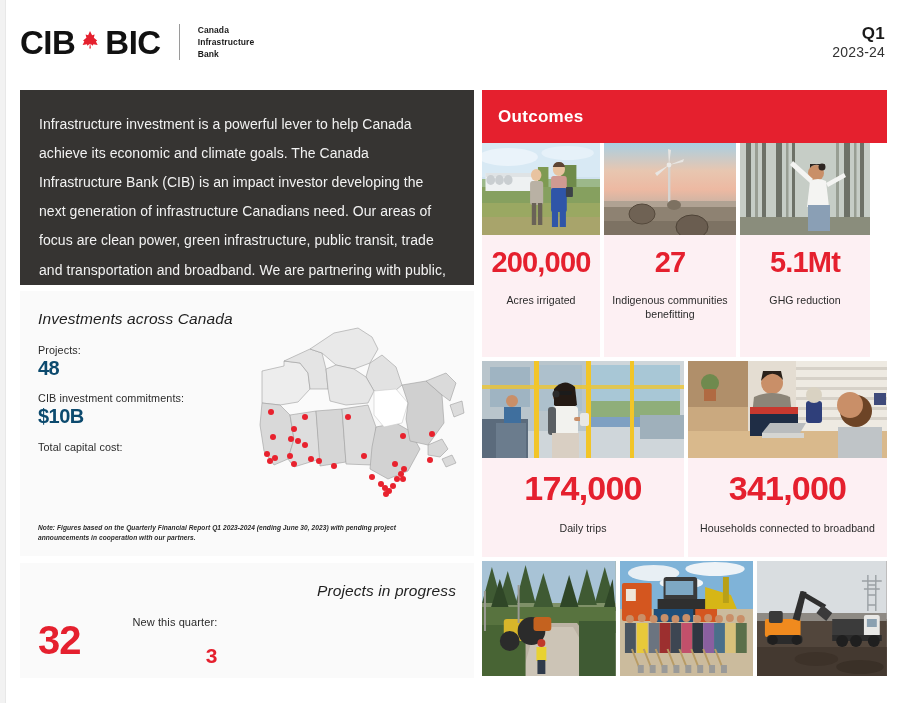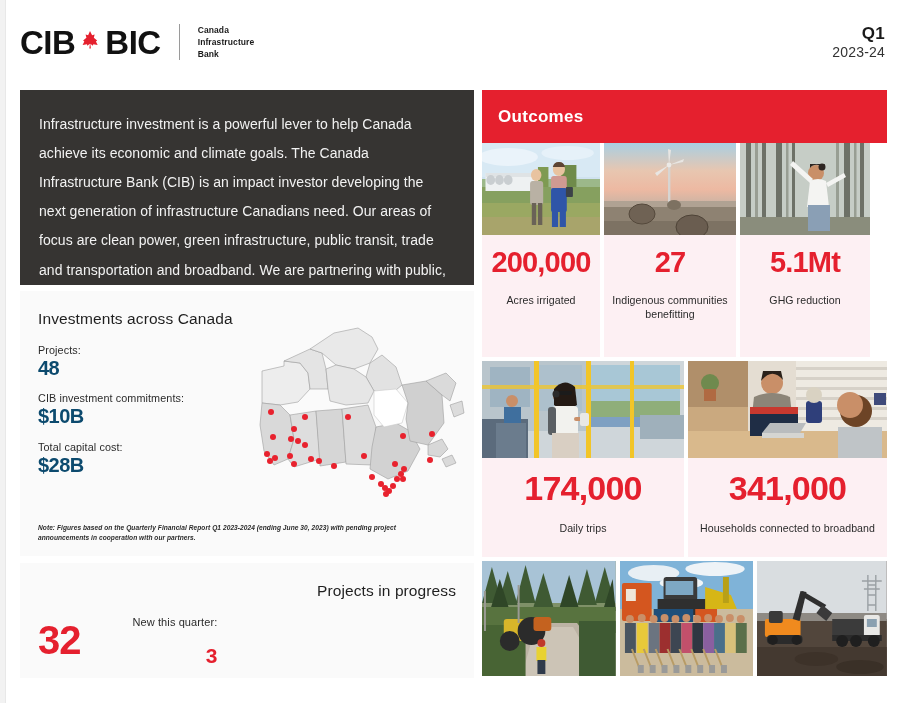--- a/index.html
+++ b/index.html
@@ -98,20 +98,21 @@
   }
 
   .panel-investments { height: 265px; padding: 19px 18px 0 18px; }
   .panel-progress   { height: 115px; padding: 19px 18px 0 18px; margin-top: 7px; text-align: right; }
 
   .panel-title {
     font-size: 15.5px;
     color: #1f1f1f;
     letter-spacing: 0.1px;
     margin-bottom: 16px;
+    font-style: italic;
   }
 
   .stat-label {
     font-size: 10.8px;
     color: #2b2b2b;
     letter-spacing: 0.1px;
     margin-bottom: 1px;
   }
   .stat-value-red {
     font-size: 20px;
@@ -287,21 +288,20 @@
         <div class="stat-value-red">48</div>
       </div>
 
       <div>
         <div class="stat-label">CIB investment commitments:</div>
         <div class="stat-value-red">$10B</div>
       </div>
 
       <div>
         <div class="stat-label">Total capital cost:</div>
-        <div class="stat-value-red">$28B</div>
       </div>
 
       <div class="map-wrap">
         <svg viewBox="0 0 218 185" aria-hidden="true">
           <g stroke="#9d9d9d" stroke-width="0.6" stroke-linejoin="round">
 
             <path fill="#ededed" d="M12 84 L12 52 L34 47 L34 42 L50 44 L58 54 L60 70 L48 83 L30 86 Z"></path>
             <path fill="#e4e4e4" d="M34 42 L60 30 L72 34 L76 50 L78 70 L60 70 L58 54 L50 44 Z"></path>
             <path fill="#e9e9e9" d="M60 30 L84 14 L108 9 L122 18 L128 30 L120 44 L104 50 L86 46 L72 34 Z"></path>
             <path fill="#e2e2e2" d="M120 44 L132 36 L146 48 L152 66 L140 76 L124 72 L116 58 Z"></path>

